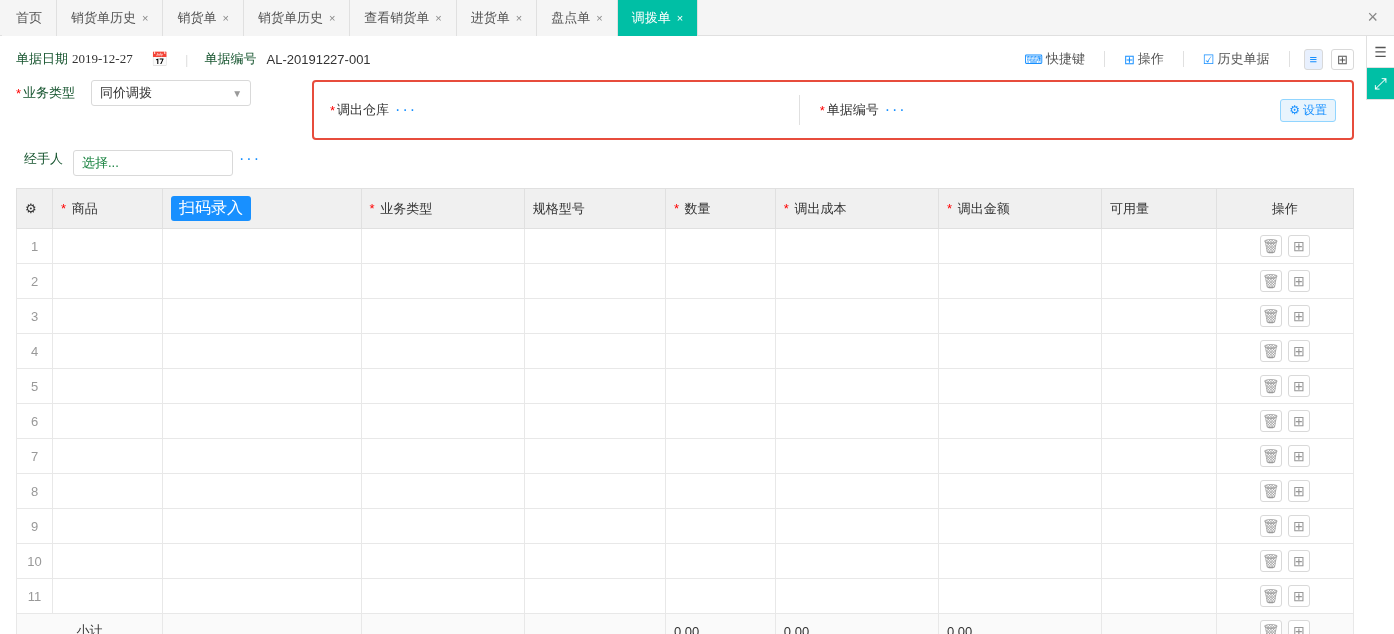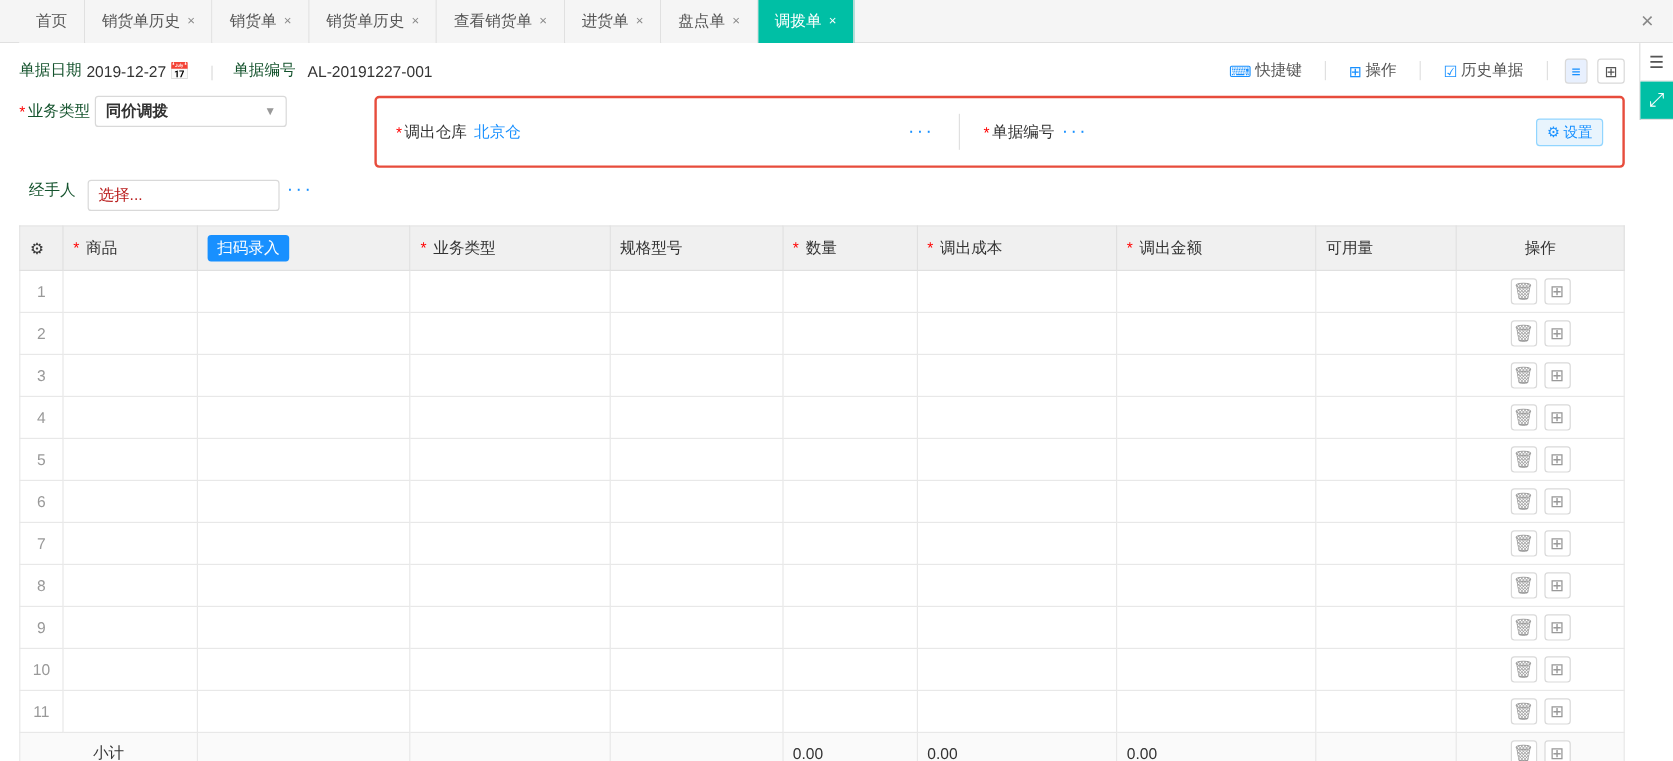--- a/index.html
+++ b/index.html
@@ -4,21 +4,21 @@
   <style>
     * { box-sizing: border-box; margin: 0; padding: 0; }
     body { font-family: 'Microsoft YaHei', Arial, sans-serif; font-size: 13px; color: #333; background: #fff; overflow: hidden; }
 
     
     .tab-bar {
       display: flex; align-items: center;
       border-bottom: 1px solid #e0e0e0;
       background: #f5f5f5;
       height: 36px;
-      padding-left: 16px;
+      padding-left: 2px;
       position: relative;
     }
     .tab-item {
       display: flex; align-items: center;
       padding: 0 14px;
       height: 36px;
       cursor: pointer;
       font-size: 13px;
       color: #555;
       border-right: 1px solid #e0e0e0;
@@ -181,21 +181,21 @@
     .th-gear {
       width: 36px;
       text-align: center;
     }
     .scan-btn {
       background: #1890ff;
       color: #fff;
       border: none;
       border-radius: 3px;
       padding: 2px 8px;
-      font-size: 13px;
+      font-size: 16px;
       cursor: pointer;
     }
 
     
     .right-panel {
       position: fixed;
       right: 0;
       top: 36px;
       width: 28px;
       display: flex;
@@ -215,38 +215,38 @@
       border-bottom: 1px solid #e0e0e0;
       color: #555;
       font-size: 14px;
     }
     .right-panel-btn.active {
       background: #00bfa5;
       color: #fff;
     }
 
     .date-input-wrapper {
-      display: flex; align-items: center; gap: 0;
+      display: flex; align-items: center; gap: 16px; font-family: Liberation Serif, serif;
     }
     .date-icon { color: #1890ff; cursor: pointer; font-size: 14px; }
 
     .dropdown-arrow { color: #999; font-size: 10px; margin-left: 4px; }
 
     .select-box {
       display: flex;
       align-items: center;
       border: 1px solid #d9d9d9;
       border-radius: 3px;
       padding: 3px 8px;
       min-width: 120px;
       cursor: pointer;
       background: #fff;
     }
     .select-box-value { flex: 1; color: #333; }
-    .select-placeholder { color: #b91c1c; }
+    .select-placeholder { color: #15803d; }
 
     .header-top-row {
       display: flex;
       align-items: center;
       margin-bottom: 10px;
     }
 
     .divider-v {
       width: 1px; height: 16px; background: #e0e0e0; margin: 0 6px;
     }
@@ -325,31 +325,30 @@
         <span>⊞</span>
       </div>
     </div>
   </div>
 
   <div style="display:flex; align-items:flex-start; margin-bottom:10px;">
 
     <div style="display:flex; align-items:center; min-width:280px;">
       <span class="required-star">*</span>
       <span class="form-label">业务类型</span>
-      <div class="select-box" style="min-width:160px; margin-left:0;font-weight:bold;">
+      <div class="select-box" style="min-width:160px; margin-left:12px;">
         <span class="select-box-value">同价调拨</span>
         <span class="dropdown-arrow">▼</span>
       </div>
     </div>
 
     <div class="warehouse-box">
       <div class="warehouse-section">
         <span class="required-star">*</span>
         <span class="warehouse-label">调出仓库</span>
-        <span class="warehouse-value">北京仓</span>
         <span class="more-dots">···</span>
       </div>
       <div class="warehouse-divider"></div>
       <div class="warehouse-section">
         <span class="required-star">*</span>
         <span class="warehouse-label">单据编号</span>
         <span class="more-dots">···</span>
       </div>
       <div style="margin-left:12px;">
         <div class="action-settings">

